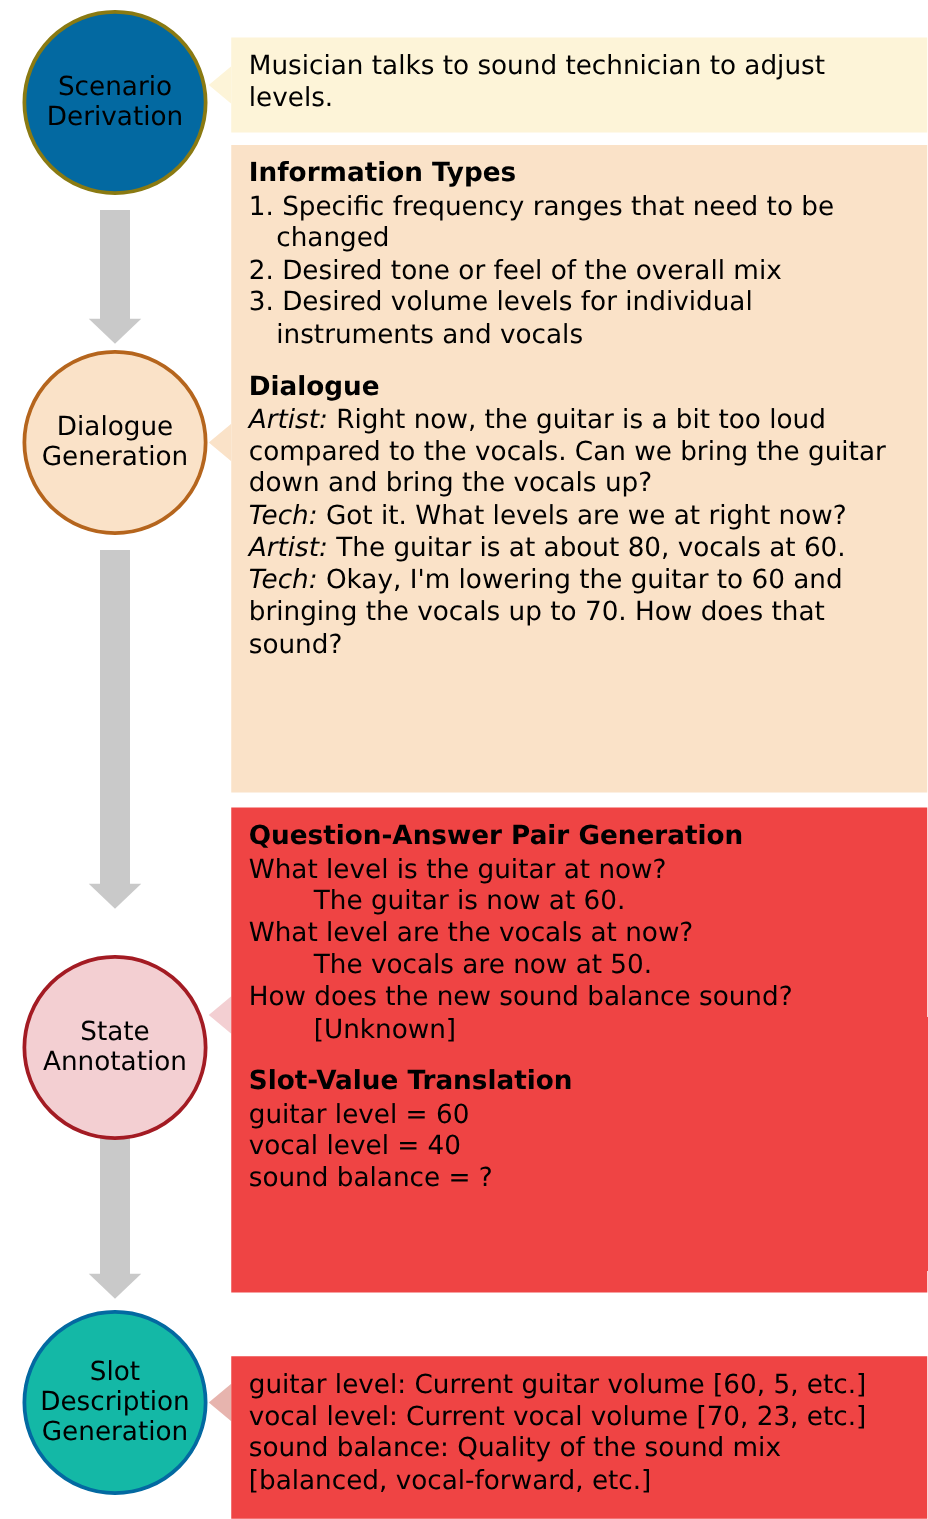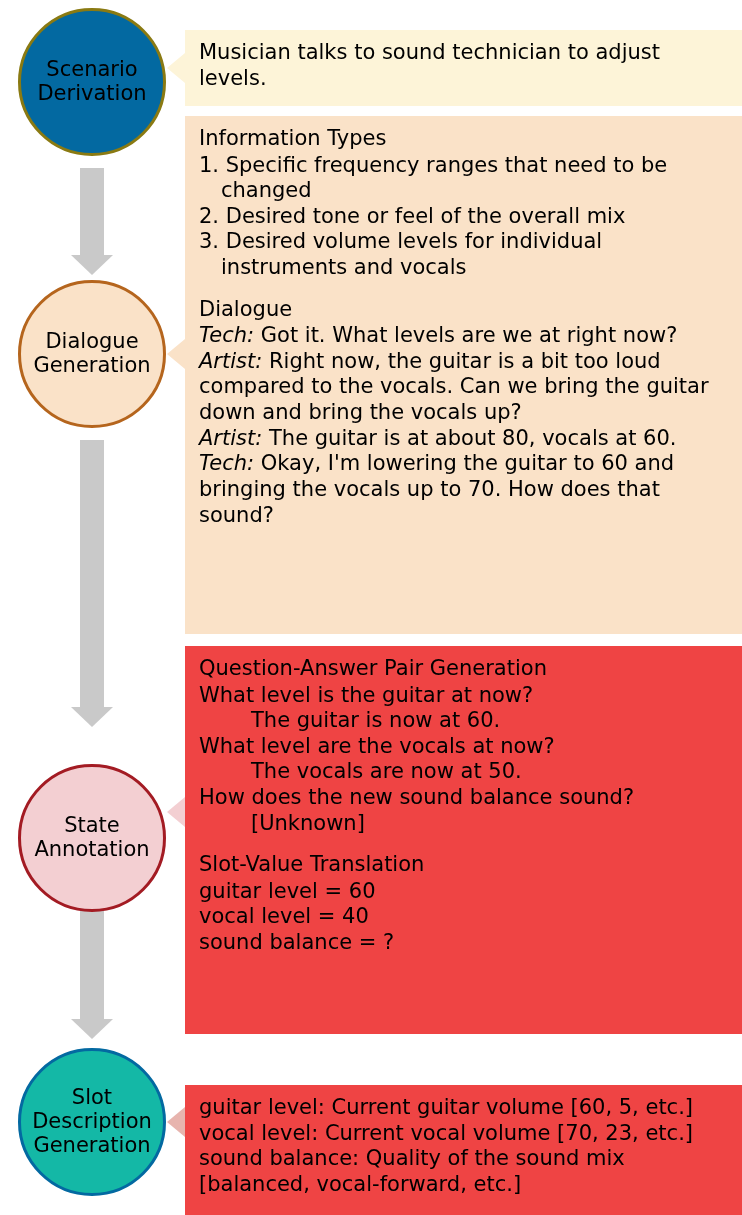--- a/index.html
+++ b/index.html
@@ -90,21 +90,21 @@
     position: absolute;
     box-sizing: border-box;
     padding: 10px 14px 12px 14px;
     font-size: 21px;
     line-height: 1.22;
   }
   .panel p {
     margin: 0;
   }
   .panel .hd {
-    font-weight: normal;
+    font-weight: bold;
     margin: 0 0 1px 0;
   }
   .indent {
     padding-left: 22px;
   }
   .indent2 {
     padding-left: 52px;
   }
   .spk {
     font-style: italic;
@@ -178,22 +178,22 @@
     <p>Musician talks to sound technician to adjust levels.</p>
   </div>
 
   <div class="panel" id="panel-dialogue">
     <p class="hd">Information Types</p>
     <p class="indent" style="text-indent:-22px">1. Specific frequency ranges that need to be changed</p>
     <p class="indent" style="text-indent:-22px">2. Desired tone or feel of the overall mix</p>
     <p class="indent" style="text-indent:-22px">3. Desired volume levels for individual instruments and vocals</p>
     <div class="gap"></div>
     <p class="hd">Dialogue</p>
+    <p><span class="spk">Artist:</span><span> Right now, the guitar is a bit too loud compared to the vocals. Can we bring the guitar down and bring the vocals up?</span></p>
     <p><span class="spk">Tech:</span><span> Got it. What levels are we at right now?</span></p>
-    <p><span class="spk">Artist:</span><span> Right now, the guitar is a bit too loud compared to the vocals. Can we bring the guitar down and bring the vocals up?</span></p>
     <p><span class="spk">Artist:</span><span> The guitar is at about 80, vocals at 60.</span></p>
     <p><span class="spk">Tech:</span><span> Okay, I'm lowering the guitar to 60 and bringing the vocals up to 70. How does that sound?</span></p>
   </div>
 
   <div class="panel" id="panel-state">
     <p class="hd">Question-Answer Pair Generation</p>
     <p>What level is the guitar at now?</p>
     <p class="indent2">The guitar is now at 60.</p>
     <p>What level are the vocals at now?</p>
     <p class="indent2">The vocals are now at 50.</p>

